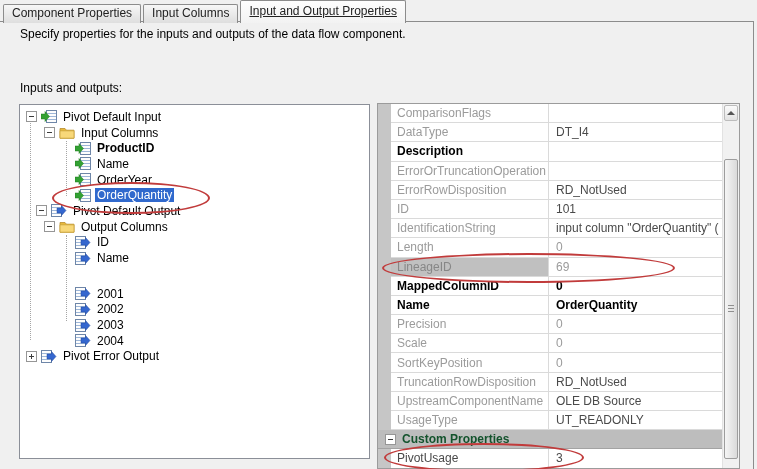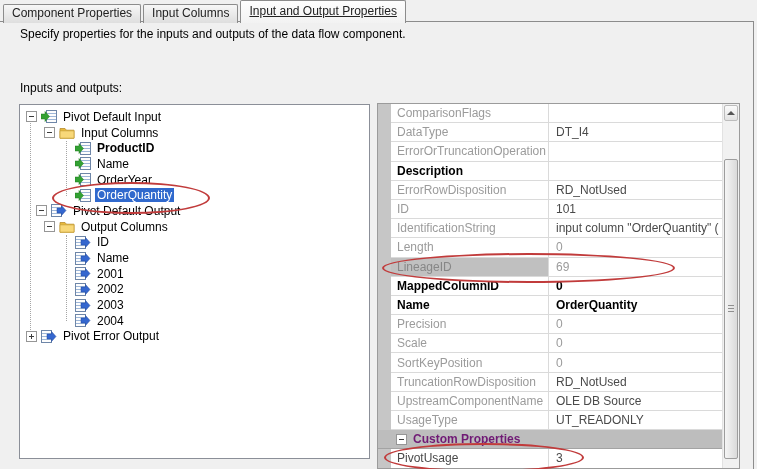--- a/index.html
+++ b/index.html
@@ -54,22 +54,22 @@
   .grows{position:absolute;left:13px;top:0;right:17px;bottom:0;}
   .grow{display:flex;height:19.2px;box-sizing:border-box;border-bottom:1px solid #dadada;align-items:center;background:#fff;}
   .gname{width:158px;box-sizing:border-box;padding-left:6px;border-right:1px solid #dadada;overflow:hidden;white-space:nowrap;align-self:stretch;display:flex;align-items:center;}
   .gval{flex:1;padding-left:7px;overflow:hidden;white-space:nowrap;}
   .muted{color:#9b9b9b;}
   .normal{color:#4a4a4a;}
   .boldtxt{font-weight:bold;color:#000;}
   .gname.gsel{background:#c0c0c0;color:#878787;}
   .ghead{
     position:relative;display:flex;align-items:center;height:19.2px;box-sizing:border-box;
-    margin-left:-13px;padding-left:18px;background:#bdbdbd;border-bottom:1px solid #a3a3a3;
-    font-weight:bold;color:#701a75;
+    margin-left:-13px;padding-left:7px;background:#bdbdbd;border-bottom:1px solid #a3a3a3;
+    font-weight:bold;color:#14532d;
   }
   .ghead .expbox{margin-right:6px;}
   
   .sb{position:absolute;right:0;top:0;bottom:0;width:17px;background:#f1f1f1;border-left:1px solid #e2e2e2;box-sizing:border-box;}
   .sb-up{position:absolute;top:1px;left:1px;right:1px;height:16px;background:linear-gradient(#fbfbfb,#e2e2e2);border:1px solid #bcbcbc;border-radius:2px;box-sizing:border-box;display:flex;align-items:center;justify-content:center;}
   .sb-up .arr{width:0;height:0;border-left:4px solid transparent;border-right:4px solid transparent;border-bottom:4px solid #555;}
   .sb-thumb{position:absolute;left:1px;right:1px;top:55px;height:300px;background:linear-gradient(to right,#f5f5f5,#dadada);border:1px solid #9d9d9d;border-radius:2px;box-sizing:border-box;}
   .sb-thumb .grip{position:absolute;left:3px;right:3px;top:50%;height:7px;margin-top:-4px;background:repeating-linear-gradient(#8f8f8f 0 1px,transparent 1px 3px);}
   
   .ellipse{position:absolute;border:2px solid #c13b3b;border-radius:50%;z-index:20;pointer-events:none;}
@@ -192,21 +192,21 @@
       <div class="trow" style="padding-left: 55px;">
         <svg class="ticon" viewBox="0 0 16 13">
           <rect x="0.5" y="0.5" width="10" height="12" fill="#fdfdfd" stroke="#6e86a8"></rect>
           <line x1="1" y1="3.5" x2="10" y2="3.5" stroke="#9db6d8"></line>
           <line x1="1" y1="6.5" x2="10" y2="6.5" stroke="#9db6d8"></line>
           <line x1="1" y1="9.5" x2="10" y2="9.5" stroke="#9db6d8"></line>
           <polygon points="6,4 10.5,4 10.5,1.5 15,6.5 10.5,11.5 10.5,9 6,9" fill="#3567cf" stroke="#22489c" stroke-width="0.5"></polygon>
         </svg>
         <span class="lbl">Name</span>
       </div>
-      <div class="trow" style="padding-left: 55px;">
+      <div class="trow" style="padding-left: 55px; margin-top: 20px;">
         <svg class="ticon" viewBox="0 0 16 13">
           <rect x="0.5" y="0.5" width="10" height="12" fill="#fdfdfd" stroke="#6e86a8"></rect>
           <line x1="1" y1="3.5" x2="10" y2="3.5" stroke="#9db6d8"></line>
           <line x1="1" y1="6.5" x2="10" y2="6.5" stroke="#9db6d8"></line>
           <line x1="1" y1="9.5" x2="10" y2="9.5" stroke="#9db6d8"></line>
           <polygon points="6,4 10.5,4 10.5,1.5 15,6.5 10.5,11.5 10.5,9 6,9" fill="#3567cf" stroke="#22489c" stroke-width="0.5"></polygon>
         </svg>
         <span class="lbl">2001</span>
       </div>
       <div class="trow" style="padding-left: 55px;">
@@ -261,25 +261,25 @@
   <div class="grows" id="grid-rows">
       <div class="grow">
         <div class="gname muted">ComparisonFlags</div>
         <div class="gval normal"></div>
       </div>
       <div class="grow">
         <div class="gname muted">DataType</div>
         <div class="gval normal">DT_I4</div>
       </div>
       <div class="grow">
+        <div class="gname boldtxt">Description</div>
+        <div class="gval normal"></div>
+      </div>
+      <div class="grow">
         <div class="gname muted">ErrorOrTruncationOperation</div>
-        <div class="gval normal"></div>
-      </div>
-      <div class="grow">
-        <div class="gname boldtxt">Description</div>
         <div class="gval normal"></div>
       </div>
       <div class="grow">
         <div class="gname muted">ErrorRowDisposition</div>
         <div class="gval normal">RD_NotUsed</div>
       </div>
       <div class="grow">
         <div class="gname muted">ID</div>
         <div class="gval normal">101</div>
       </div>

